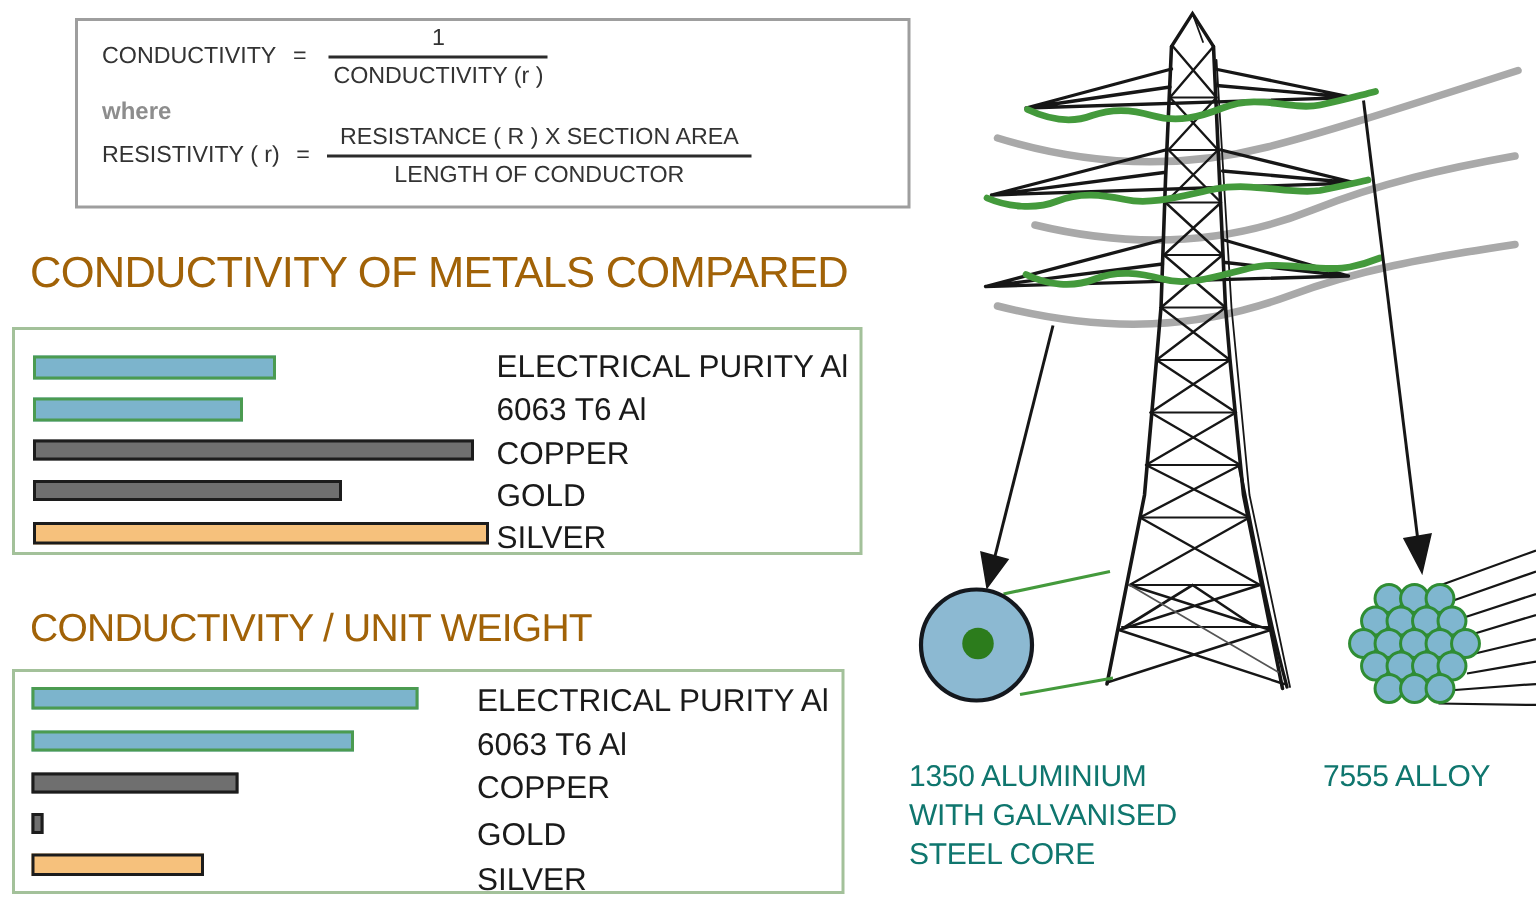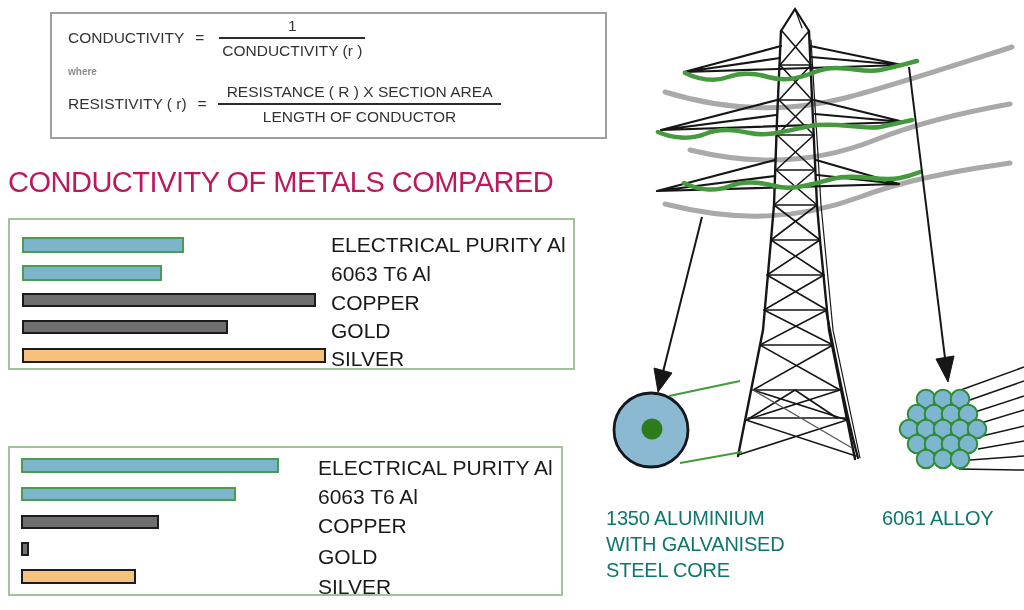--- a/index.html
+++ b/index.html
@@ -11,24 +11,24 @@
                border:2px solid #9e9e9e;background:#fff;margin-left:37px;}
   .f-row{position:absolute;display:flex;align-items:center;font-size:15.5px;color:#333;}
   .f-row1{left:16px;top:1px;height:46px;}
   .f-row3{left:16px;top:68px;height:44px;}
   .f-eq{margin:0 11px;}
   .fraction{display:inline-block;text-align:center;}
   .fraction .num{display:block;border-bottom:2px solid #2b2b2b;padding-bottom:2px;}
   .fraction .den{display:block;padding-top:3px;}
   .fraction1{width:146px;margin-left:4px;}
   .fraction2 .num{padding-left:9px;padding-right:9px;}
-  .f-where{position:absolute;left:16px;top:52px;font-size:10px;color:#8d8d8d;font-weight:bold;}
+  .f-where{position:absolute;left:16px;top:52px;font-size:16px;color:#8d8d8d;font-weight:bold;}
 
   
-  .heading{position:absolute;left:8px;color:#be185d;letter-spacing:-0.5px;white-space:nowrap;}
+  .heading{position:absolute;left:20px;color:#a16207;letter-spacing:-0.5px;white-space:nowrap;}
   .heading.h1{top:166px;font-size:29px;}
   .heading.h2{top:403px;font-size:26px;}
 
   
   .chart-box{position:absolute;left:8px;background:#fff;border:2px solid #a3c19a;text-decoration:underline;}
   .chart1{top:218px;width:563px;height:148px;}
   .chart2{top:446px;width:551px;height:146px;}
   .bar{position:absolute;box-sizing:border-box;border:2px solid #000;}
   .bar-label{position:absolute;font-size:21px;line-height:24px;color:#1a1a1a;white-space:nowrap;}
   .chart1 .bar{left:12px;}
@@ -75,20 +75,21 @@
     <div class="bar" style="top: 45px; width: 140px; height: 16px; background: rgb(124, 180, 204); border-color: rgb(75, 155, 81);"></div>
     <div class="bar-label" style="top:42px">6063 T6 Al</div>
     <div class="bar" style="top: 73px; width: 294px; height: 14px; background: rgb(111, 111, 111); border-color: rgb(28, 28, 28);"></div>
     <div class="bar-label" style="top:71px">COPPER</div>
     <div class="bar" style="top: 100px; width: 206px; height: 14px; background: rgb(111, 111, 111); border-color: rgb(28, 28, 28);"></div>
     <div class="bar-label" style="top:99px">GOLD</div>
     <div class="bar" style="top: 128px; width: 304px; height: 15px; background: rgb(246, 193, 124); border-color: rgb(28, 28, 28);"></div>
     <div class="bar-label" style="top:127px">SILVER</div>
   </div>
 
+  <div class="heading h2">CONDUCTIVITY / UNIT WEIGHT</div>
   <div class="chart-box chart2">
     <div class="bar" style="top: 10px; width: 258px; height: 15px; background: rgb(124, 180, 204); border-color: rgb(75, 155, 81);"></div>
     <div class="bar-label" style="top:8px">ELECTRICAL PURITY Al</div>
     <div class="bar" style="top: 39px; width: 215px; height: 14px; background: rgb(124, 180, 204); border-color: rgb(75, 155, 81);"></div>
     <div class="bar-label" style="top:37px">6063 T6 Al</div>
     <div class="bar" style="top: 67px; width: 138px; height: 14px; background: rgb(111, 111, 111); border-color: rgb(28, 28, 28);"></div>
     <div class="bar-label" style="top:66px">COPPER</div>
     <div class="bar" style="top: 94px; width: 8px; height: 14px; background: rgb(111, 111, 111); border-color: rgb(28, 28, 28);"></div>
     <div class="bar-label" style="top:97px">GOLD</div>
     <div class="bar" style="top: 121px; width: 115px; height: 15px; background: rgb(246, 193, 124); border-color: rgb(28, 28, 28);"></div>
@@ -175,15 +176,15 @@
         <circle cx="336" cy="459" r="9.3"></circle>
           <circle cx="353" cy="459" r="9.3"></circle>
           <circle cx="370" cy="459" r="9.3"></circle>
       </g>
     </g>
   </svg>
 
   <div class="ill-label acsr">1350 ALUMINIUM
 WITH GALVANISED
 STEEL CORE</div>
-  <div class="ill-label alloy">6061 ALLOY</div>
+  <div class="ill-label alloy">7555 ALLOY</div>
 
 </div>
 
 </body></html>

